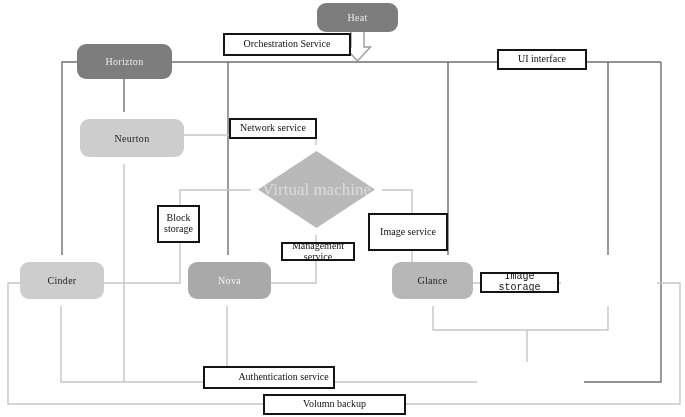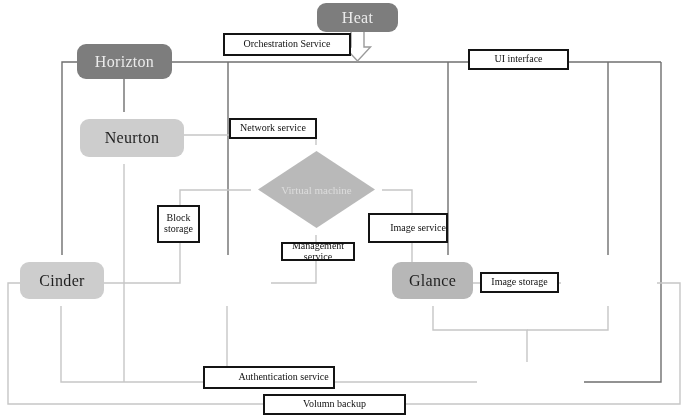--- a/index.html
+++ b/index.html
@@ -7,56 +7,56 @@
     position:relative; width:685px; height:417px; background:#ffffff;
     font-family:"Liberation Serif", serif; overflow:hidden;
   }
   .wires { position:absolute; left:0; top:0; }
   .wires path { fill:none; }
   .wires .dark  { stroke:#6f6f6f; stroke-width:1.4; }
   .wires .light { stroke:#c6c6c6; stroke-width:1.4; }
 
   .node {
     position:absolute; display:flex; align-items:center; justify-content:center;
-    border-radius:9px; font-size:16px; letter-spacing:0.3px;
+    border-radius:9px; font-size:10px; letter-spacing:0.3px;
   }
   .node.dark  { background:#7d7d7d; color:#ebebeb; }
   .node.mid   { background:#a9a9a9; color:#f3f3f3; }
   .node.mid2  { background:#b7b7b7; color:#1f1f1f; }
   .node.light { background:#cdcdcd; color:#1f1f1f; }
 
   #heat     { left:317px; top:3px;   width:81px;  height:29px; }
   #horizton { left:77px;  top:44px;  width:95px;  height:35px; }
   #neurton  { left:80px;  top:119px; width:104px;  height:38px; }
   #cinder   { left:20px;  top:262px; width:84px;  height:37px; }
   #nova     { left:188px; top:262px; width:83px;  height:37px; }
   #glance   { left:392px; top:262px; width:81px;  height:37px; }
   #swift    { left:568px; top:262px; width:82px;  height:37px; }
   #keystone { left:477px; top:362px; width:100px; height:38px; }
 
   .diamond {
     position:absolute; left:258px; top:151px; width:117px; height:77px;
     background:#b9b9b9; clip-path:polygon(50% 0,100% 50%,50% 100%,0 50%);
     display:flex; align-items:center; justify-content:center;
-    color:#dcdcdc; font-size:11px;
+    color:#dcdcdc; font-size:17px;
   }
 
   .lbl {
     position:absolute; background:#ffffff; border:2px solid #141414;
     display:flex; align-items:center; justify-content:center; text-align:center;
     box-sizing:border-box; font-size:10px; line-height:1.08; color:#111111;
     z-index:3;
   }
   #lbl-orchestration { left:223px; top:33px;  width:128px; height:23px; }
-  #lbl-ui            { left:468px; top:49px;  width:101px; height:21px; }
+  #lbl-ui            { left:497px; top:49px;  width:90px; height:21px; }
   #lbl-network       { left:229px; top:118px; width:88px;  height:21px; }
   #lbl-block         { left:157px; top:205px; width:43px;  height:38px; }
   #lbl-management    { left:281px; top:242px; width:74px;  height:19px; }
-  #lbl-image-service { left:368px; top:213px; width:80px;  height:30px;justify-content:flex-end; }
-  #lbl-image-storage { left:480px; top:272px; width:79px;  height:21px; }
+  #lbl-image-service { left:368px; top:213px; width:80px;  height:38px; }
+  #lbl-image-storage { left:480px; top:272px; width:79px;  height:21px;font-family:Liberation Mono, monospace; }
   #lbl-auth          { left:203px; top:366px; width:132px; height:23px;padding-left:29px; }
   #lbl-volumn        { left:263px; top:394px; width:143px; height:21px; }
 </style>
 </head>
 <body>
 
 <div class="stage">
 
   <svg class="wires" width="685" height="417" viewBox="0 0 685 417">
     <defs>
@@ -98,20 +98,23 @@
     </div>
   <div class="node dark" id="horizton">
       <span>Horizton</span>
     </div>
   <div class="node light" id="neurton">
       <span>Neurton</span>
     </div>
   <div class="node light" id="cinder">
       <span>Cinder</span>
     </div>
+  <div class="node mid" id="nova">
+      <span>Nova</span>
+    </div>
   <div class="node mid2" id="glance">
       <span>Glance</span>
     </div>
 
   <div class="diamond">
     <span>Virtual machine</span>
   </div>
 
   <div class="lbl" id="lbl-orchestration">
       <span>Orchestration Service</span>

